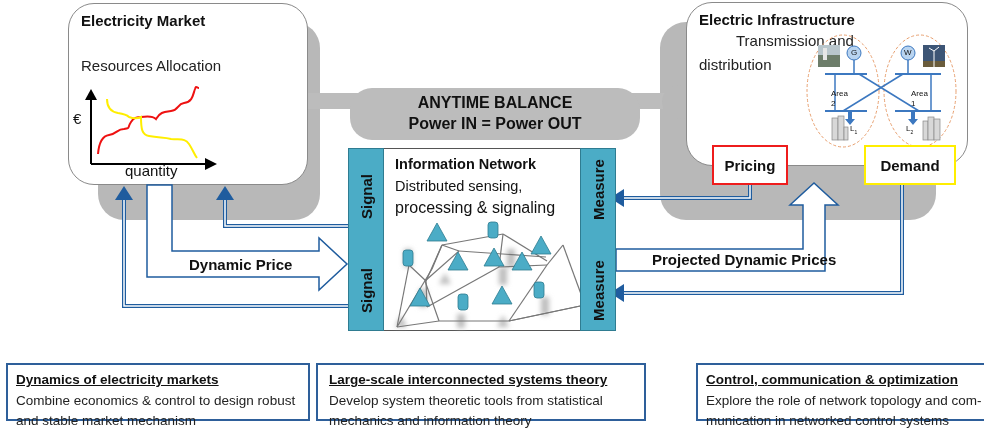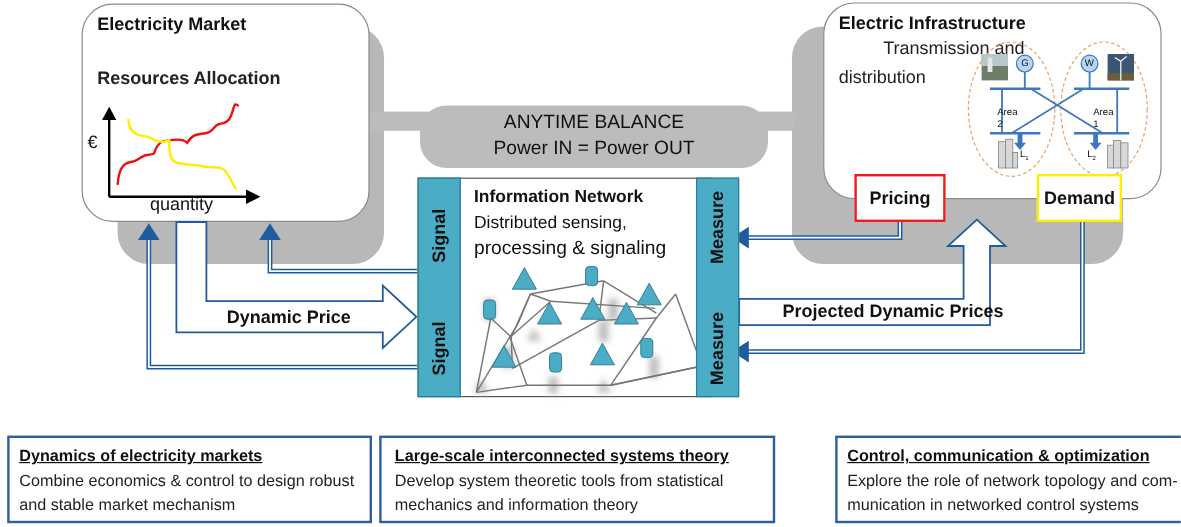--- a/index.html
+++ b/index.html
@@ -12,34 +12,34 @@
 
   
   .card { position: absolute; background: #fff; border: 1.5px solid #8a8a8a;
           border-radius: 26px; box-sizing: border-box; }
   .card-title { position: absolute; font-weight: bold; font-size: 15px; color: #111; white-space: nowrap; }
   .card-sub { position: absolute; font-size: 15px; line-height: 24px; color: #222; white-space: nowrap; }
 
   
   .bar-h { position: absolute; background: #bcbcbc; }
   .pill { position: absolute; background: #bcbcbc; border-radius: 22px;
-          text-align: center; font-weight: normal; font-size: 16px; color: #111; }
+          text-align: center; font-weight: bold; font-size: 16px; color: #111; }
 
   
   .net-box { position: absolute; left: 348px; top: 148px; width: 246px; height: 183px;
              background: #fff; border: 1px solid #555; box-sizing: border-box; }
   .side-col { position: absolute; width: 36px; height: 183px; background: #4bacc6;
               border: 1px solid #2f7c91; box-sizing: border-box; }
   .vlabel { position: absolute; font-weight: bold; font-size: 15px; color: #111;
             transform: rotate(-90deg); white-space: nowrap; transform-origin: center center; }
 
   .sd-box { position: absolute; background: #fff; box-sizing: border-box; font-weight: bold;
             font-size: 15px; text-align: center; }
 
-  .bottom-box { position: absolute; top: 363px; height: 73px; border: 2px solid #2e5f9a;
+  .bottom-box { position: absolute; top: 363px; height: 58px; border: 2px solid #2e5f9a;
                 box-sizing: border-box; padding: 4px 0 0 8px; background: #fff; }
   .bottom-title { font-weight: bold; text-decoration: underline; font-size: 13.5px; line-height: 22px; white-space: nowrap; }
   .bottom-text { font-size: 13.5px; line-height: 20px; color: #222; }
 
   .arrow-label { position: absolute; font-weight: bold; font-size: 15px; white-space: nowrap; margin-left: 26px; }
   svg { position: absolute; left: 0; top: 0; overflow: visible; }
 </style>
 </head>
 <body>
 
@@ -50,21 +50,21 @@
 <div class="shadow-block" style="left:270px;top:85px;width:34px;height:34px;border-radius:17px;"></div>
 <div class="shadow-block" style="left:662px;top:85px;width:34px;height:34px;border-radius:17px;"></div>
 
 <div class="pill" style="left:350px;top:88px;width:290px;height:52px;">
   <div style="margin-top:5px;line-height:20px;">ANYTIME BALANCE</div>
   <div style="line-height:22px;">Power IN = Power OUT</div>
 </div>
 
 <div class="card" style="left:68px;top:3px;width:240px;height:182px;">
   <div class="card-title" style="left:12px;top:8px;">Electricity Market</div>
-  <div class="card-sub" style="left:12px;top:50px;font-weight:bold;">Resources Allocation</div>
+  <div class="card-sub" style="left:12px;top:50px;">Resources Allocation</div>
   <div class="abs" style="left:4px;top:106px;font-size:15px;">€</div>
   <div class="abs" style="left:56px;top:158px;font-size:15px;">quantity</div>
   <svg width="208" height="182">
     <line x1="22" y1="160" x2="22" y2="92" stroke="#000" stroke-width="2"></line>
     <polygon points="16,96 22,85 28,96" fill="#000"></polygon>
     <line x1="22" y1="160" x2="140" y2="160" stroke="#000" stroke-width="2"></line>
     <polygon points="136,154 148,160 136,166" fill="#000"></polygon>
     <path id="supplyCurve" fill="none" stroke-width="2" d="M29,150 C30,138 33,132 40,131 C48,130 48,125 55,125 C62,124 58,124 62,118 C66,112 68,114 72,113 C78,112 84,112 87,115 C91,108 95,108 102,107 C110,106 108,100 115,99 C124,98 124,90 126,85 C127,81 128,84 130,84" stroke="#ee1111"></path>
     <path id="demandCurve" fill="none" stroke-width="2" d="M38,95 C38,105 43,108 49,109 C56,110 58,111 60,113 C65,115 70,114 72,113 C72,125 73,131 80,132 C90,134 95,133 102,135 C112,136 116,134 120,140 C124,146 125,150 128,154" stroke="#ffee00"></path>
   </svg>
@@ -129,21 +129,21 @@
   </div>
   <div class="abs" style="left:163px;top:121px;font-size:8px;">
     <span>L</span><sub style="font-size:5px;">1</sub>
   </div>
   <div class="abs" style="left:219px;top:121px;font-size:8px;">
     <span>L</span><sub style="font-size:5px;">2</sub>
   </div>
 </div>
 
 <div class="sd-box" style="left:712px;top:145px;width:76px;height:40px;line-height:38px;border:2px solid #ee1c1c;">Pricing</div>
-<div class="sd-box" style="left:864px;top:145px;width:71px;height:40px;line-height:38px;border:2px solid #ffee00;">Demand</div>
+<div class="sd-box" style="left:864px;top:145px;width:92px;height:40px;line-height:38px;border:2px solid #ffee00;">Demand</div>
 
 <svg width="984" height="439">
   <defs>
     <marker id="ahead" markerWidth="12" markerHeight="12" refX="6" refY="6" orient="auto" markerUnits="userSpaceOnUse">
       <polygon points="0,0 12,6 0,12" fill="#1f5c9e"></polygon>
     </marker>
   </defs>
 
   <g fill="none" stroke="#1f5c9e">
     <path d="M348,226 L225,226 L225,198" stroke-width="4"></path>

